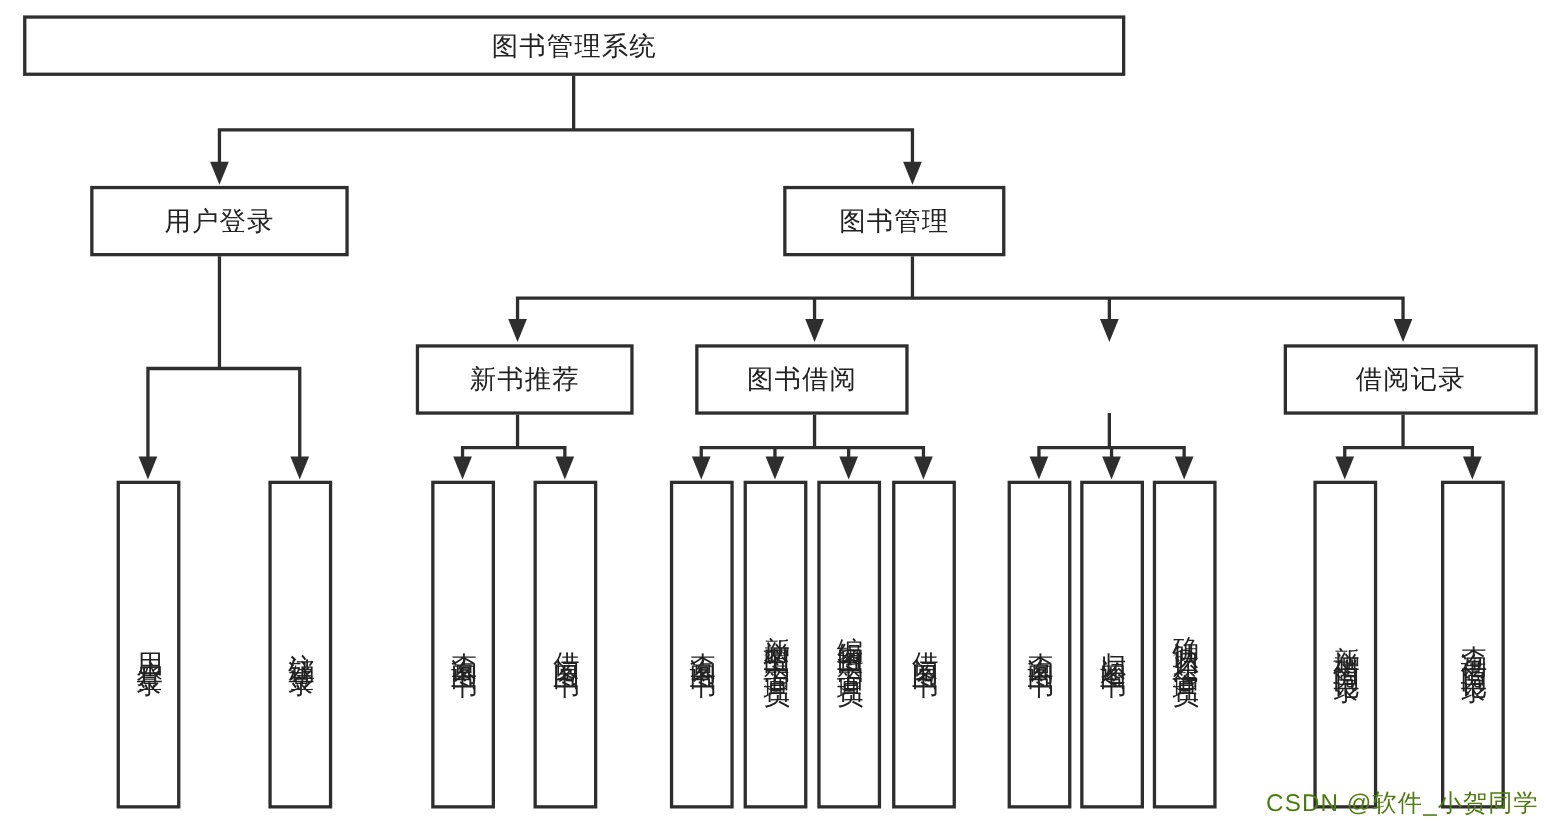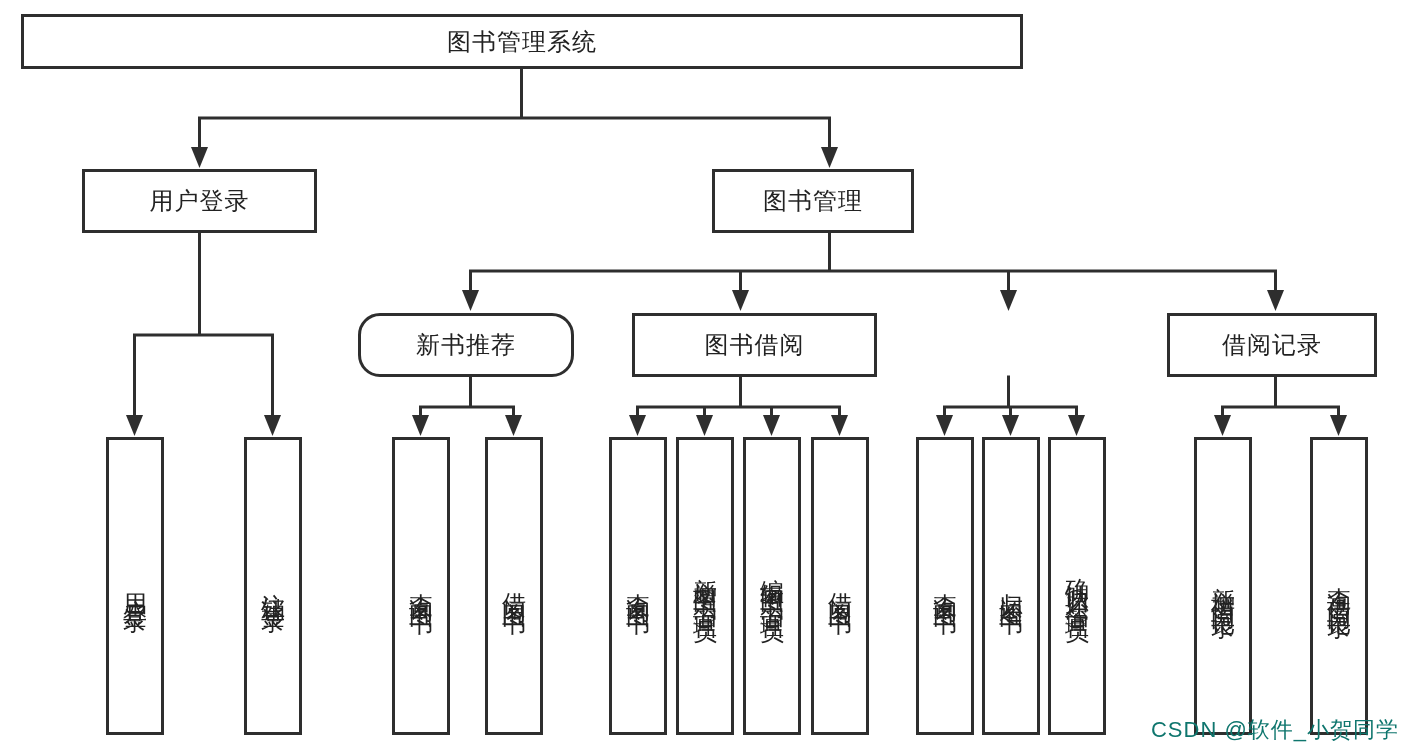--- a/index.html
+++ b/index.html
@@ -45,45 +45,45 @@
     letter-spacing: 6px;
     line-height: 1;
     white-space: nowrap;
   }
   
   .n-root   { left: 21px;  top: 14px;  width: 1002px; height: 55px; }
   
   .n-login  { left: 82px;  top: 169px; width: 235px; height: 64px; }
   .n-mgmt   { left: 712px; top: 169px; width: 202px; height: 64px; }
   
-  .n-newb   { left: 358px;  top: 313px; width: 216px; height: 64px; border-radius: 22px; }
-  .n-borrow { left: 632px;  top: 313px; width: 245px; height: 64px; }
+  .n-newb   { left: 378px;  top: 313px; width: 198px; height: 64px; }
+  .n-borrow { left: 632px;  top: 313px; width: 194px; height: 64px; }
   .n-cur    { left: 900px;  top: 313px; width: 217px; height: 64px; }
-  .n-rec    { left: 1167px; top: 313px; width: 210px; height: 64px; }
+  .n-rec    { left: 1167px; top: 313px; width: 231px; height: 64px; }
   
   .leaf { top: 437px; width: 58px; height: 298px; }
   .l-1a { left: 106px; }
   .l-1b { left: 244px; }
   .l-2a { left: 392px; }
   .l-2b { left: 485px; }
   .l-3a { left: 609px; }
   .l-3b { left: 676px; }
   .l-3c { left: 743px; }
   .l-3d { left: 811px; }
   .l-4a { left: 916px; }
   .l-4b { left: 982px; }
   .l-4c { left: 1048px; }
   .l-5a { left: 1194px; }
   .l-5b { left: 1310px; }
   #watermark {
     position: absolute;
     right: 6px;
     bottom: 2px;
     font-size: 22px;
-    color: #0f766e;
+    color: #4d7c0f;
     letter-spacing: 1px;
     z-index: 2;
     white-space: nowrap;
   }
 </style>
 </head>
 <body>
 
 <div id="canvas">
 

